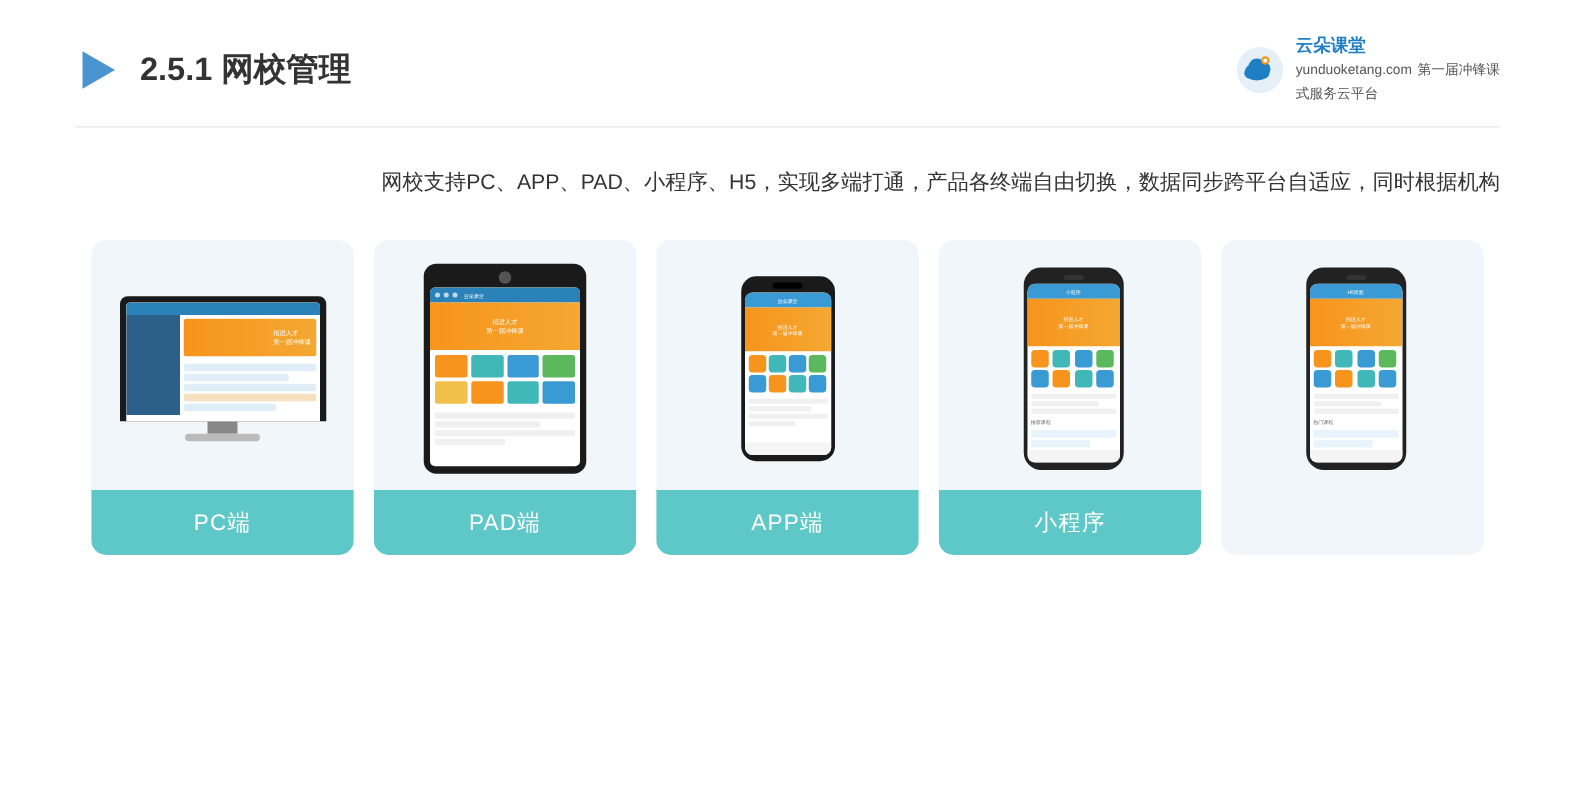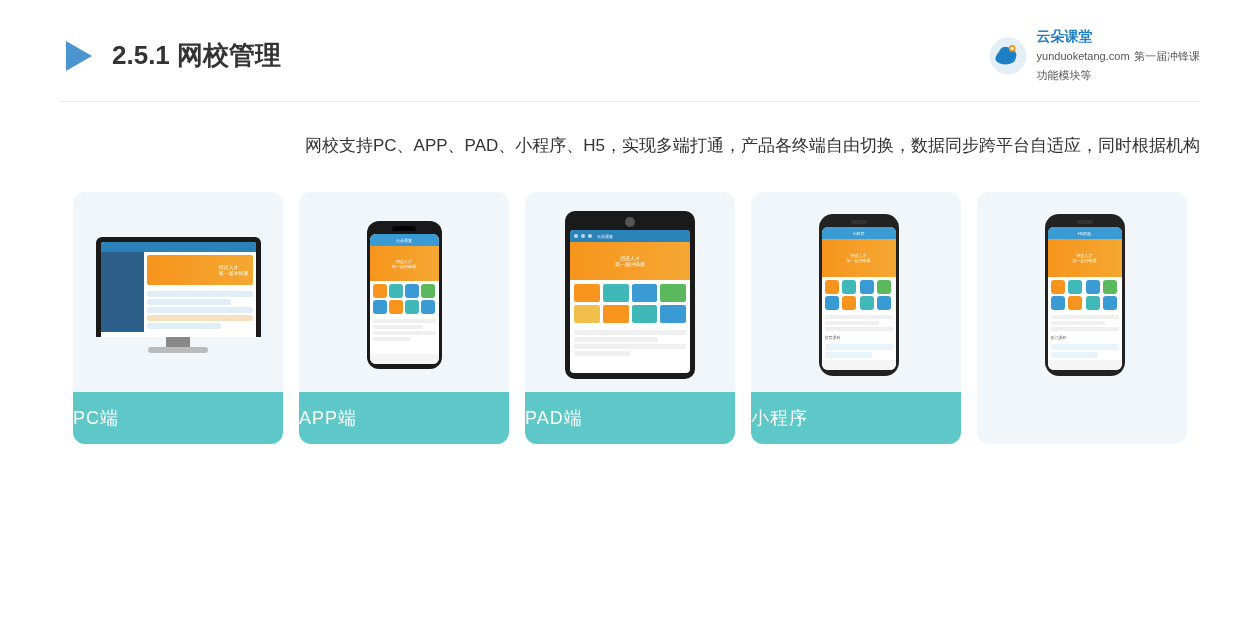--- a/index.html
+++ b/index.html
@@ -350,21 +350,21 @@
       height: 5px;
       background: #f0f0f0;
       border-radius: 1px;
     }
 
     
     .card-label {
       background: #5ec8c8;
       width: 100%;
       padding: 14px 0;
-      text-align: left;
+      text-align: center;
       color: #fff;
       font-size: 18px;
       font-weight: 500;
       letter-spacing: 1px;
     }
 
     .card-label.teal { background: #5ec8c8; }
 
     
     .mini-phone-outer {
@@ -420,21 +420,21 @@
         <circle cx="22" cy="22" r="8" fill="#1e7fc4"></circle>
 
         <circle cx="30" cy="16" r="4" fill="#f7941d"></circle>
         <circle cx="30" cy="16" r="2" fill="#fff"></circle>
       </svg>
       <div>
         <span class="logo-name">云朵课堂</span>
         <span class="logo-text">yunduoketang.com</span>
         <span class="logo-text">
           <span>第一届冲锋课</span><br>
-          <span>功能模块等</span>
+          <span>式服务云平台</span>
         </span>
       </div>
     </div>
   </div>
 
   <div class="description">
     <div>网校支持PC、APP、PAD、小程序、H5，实现多端打通，产品各终端自由切换，数据同步跨平台自适应，同时根据机构</div>
   </div>
 
   <div class="cards-section">
@@ -464,54 +464,20 @@
           </div>
           <div class="pc-stand-neck"></div>
           <div class="pc-stand-base"></div>
         </div>
       </div>
       <div class="card-label teal">PC端</div>
     </div>
 
     <div class="card">
       <div class="card-image-area">
-        <div class="phone-mockup">
-          <div class="phone-outer">
-            <div class="phone-notch"></div>
-            <div class="phone-screen">
-              <div class="phone-top-bar">云朵课堂</div>
-              <div class="phone-banner">
-                招进人才<br>第一届冲锋课
-              </div>
-              <div class="phone-icons-grid">
-                <div class="phone-icon-item orange"></div>
-                <div class="phone-icon-item teal"></div>
-                <div class="phone-icon-item blue"></div>
-                <div class="phone-icon-item green"></div>
-                <div class="phone-icon-item blue"></div>
-                <div class="phone-icon-item orange"></div>
-                <div class="phone-icon-item teal"></div>
-                <div class="phone-icon-item blue"></div>
-              </div>
-              <div class="phone-rows2">
-                <div class="phone-row2"></div>
-                <div class="phone-row2" style="width:80%;"></div>
-                <div class="phone-row2"></div>
-                <div class="phone-row2" style="width:60%;"></div>
-              </div>
-              <div class="phone-bottom-bar"></div>
-            </div>
-          </div>
-        </div>
-      </div>
-      <div class="card-label teal">APP端</div>
-    </div>
-
-    <div class="card">
-      <div class="card-image-area">
         <div class="tablet-mockup">
           <div class="tablet-outer">
             <div class="tablet-home-btn"></div>
             <div class="tablet-screen">
               <div class="tablet-nav">
                 <div class="tablet-nav-dot"></div>
                 <div class="tablet-nav-dot"></div>
                 <div class="tablet-nav-dot"></div>
                 <span style="font-size:4px;color:#fff;margin-left:2px;">云朵课堂</span>
               </div>
@@ -537,20 +503,54 @@
             </div>
           </div>
         </div>
       </div>
       <div class="card-label teal">PAD端</div>
     </div>
 
     <div class="card">
       <div class="card-image-area">
         <div class="phone-mockup">
+          <div class="phone-outer">
+            <div class="phone-notch"></div>
+            <div class="phone-screen">
+              <div class="phone-top-bar">云朵课堂</div>
+              <div class="phone-banner">
+                招进人才<br>第一届冲锋课
+              </div>
+              <div class="phone-icons-grid">
+                <div class="phone-icon-item orange"></div>
+                <div class="phone-icon-item teal"></div>
+                <div class="phone-icon-item blue"></div>
+                <div class="phone-icon-item green"></div>
+                <div class="phone-icon-item blue"></div>
+                <div class="phone-icon-item orange"></div>
+                <div class="phone-icon-item teal"></div>
+                <div class="phone-icon-item blue"></div>
+              </div>
+              <div class="phone-rows2">
+                <div class="phone-row2"></div>
+                <div class="phone-row2" style="width:80%;"></div>
+                <div class="phone-row2"></div>
+                <div class="phone-row2" style="width:60%;"></div>
+              </div>
+              <div class="phone-bottom-bar"></div>
+            </div>
+          </div>
+        </div>
+      </div>
+      <div class="card-label teal">APP端</div>
+    </div>
+
+    <div class="card">
+      <div class="card-image-area">
+        <div class="phone-mockup">
           <div class="mini-phone-outer">
             <div class="mini-phone-camera"></div>
             <div class="mini-phone-screen">
               <div class="phone-top-bar" style="background:#3a9ad4;">小程序</div>
               <div class="phone-banner" style="height:38px;">
                 招进人才<br>第一届冲锋课
               </div>
               <div class="phone-icons-grid">
                 <div class="phone-icon-item orange"></div>
                 <div class="phone-icon-item teal"></div>

